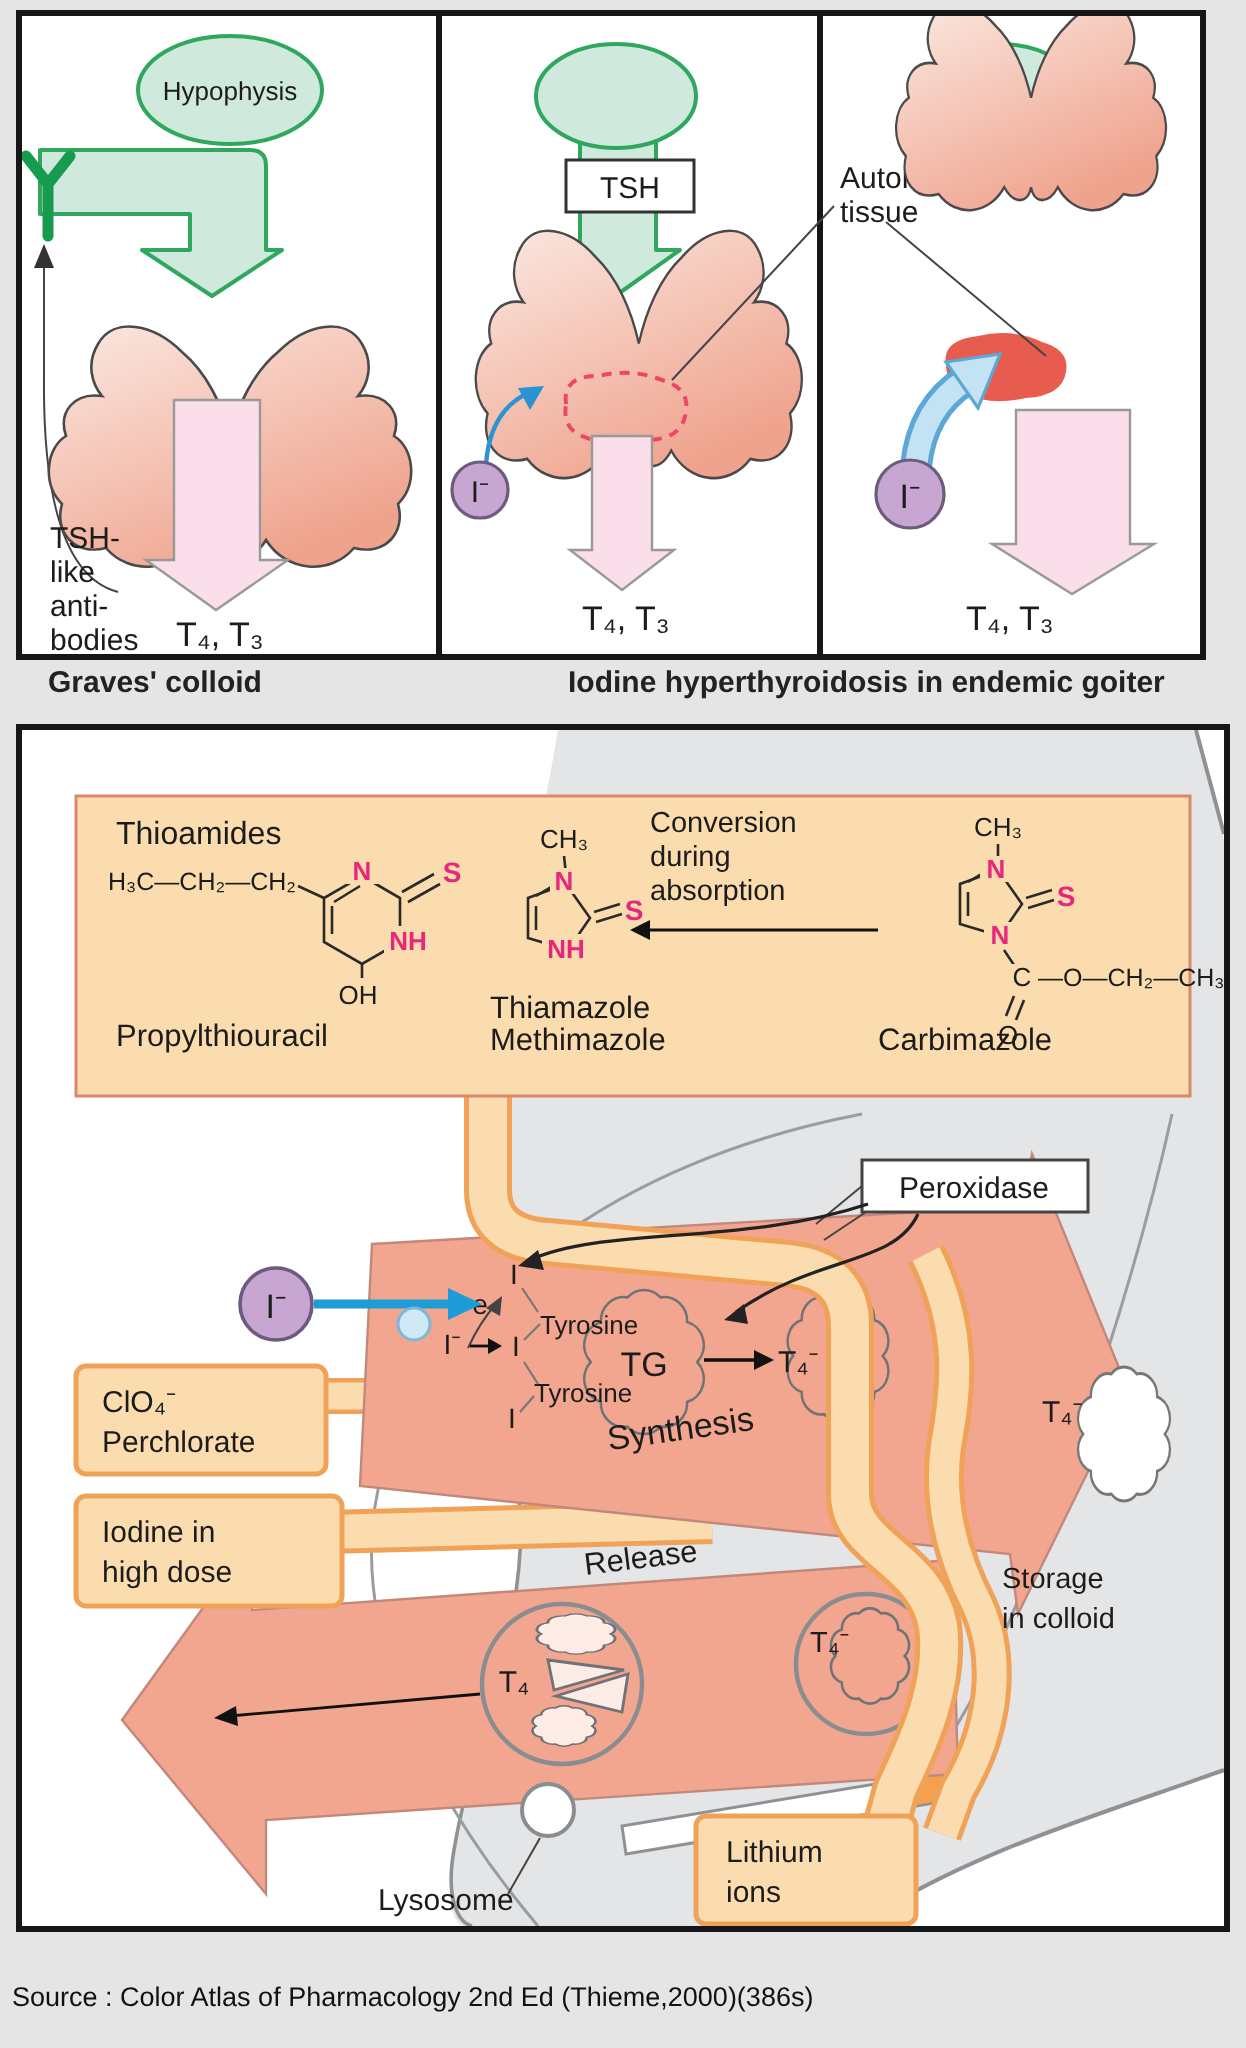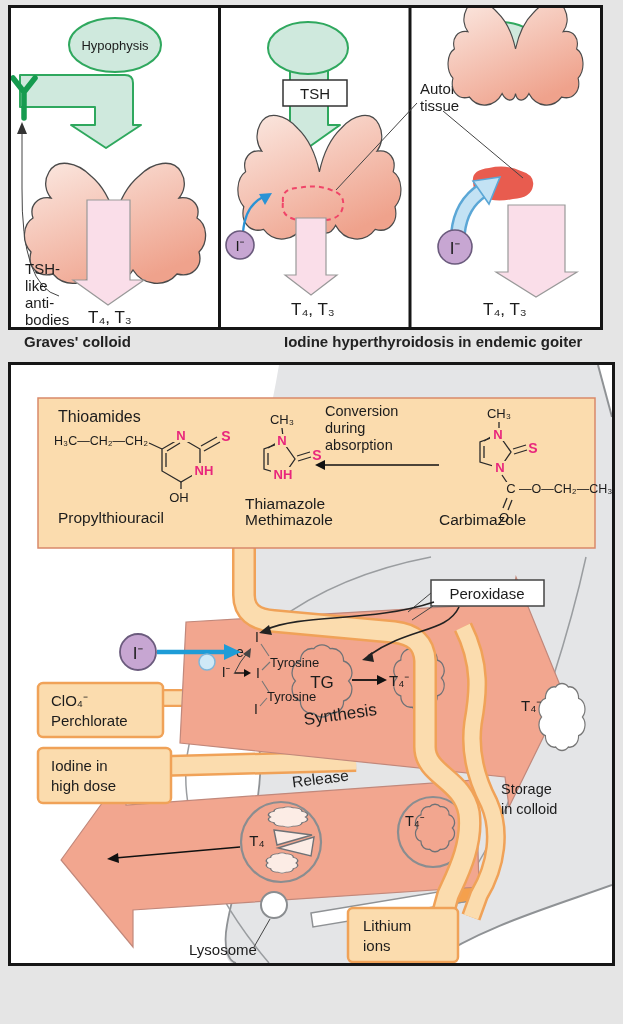--- a/index.html
+++ b/index.html
@@ -239,14 +239,15 @@
       <path class="thin" d="M243,582 L259,554" stroke-width="1.2"></path>
 
       <line x1="146" y1="287" x2="214" y2="287" stroke="#1e9cd7" stroke-width="4.5"></line>
       <polygon points="230,287 213,279 213,295" fill="#1e9cd7"></polygon>
       <circle cx="196" cy="297" r="8" fill="#cfe9f7" stroke="#7fb6d9" stroke-width="1.5"></circle>
       <circle cx="127" cy="287" r="18" fill="#c7a6d2" stroke="#6b5b7d" stroke-width="1.8"></circle>
       <text x="127" y="294" text-anchor="middle" class="t17">I⁻</text>
     </svg>
   </div>
 
+  <div class="src" style="left:6px;top:991px;">Source : Color Atlas of Pharmacology 2nd Ed (Thieme,2000)(386s)</div>
 
 </div>
 
 </body></html>

